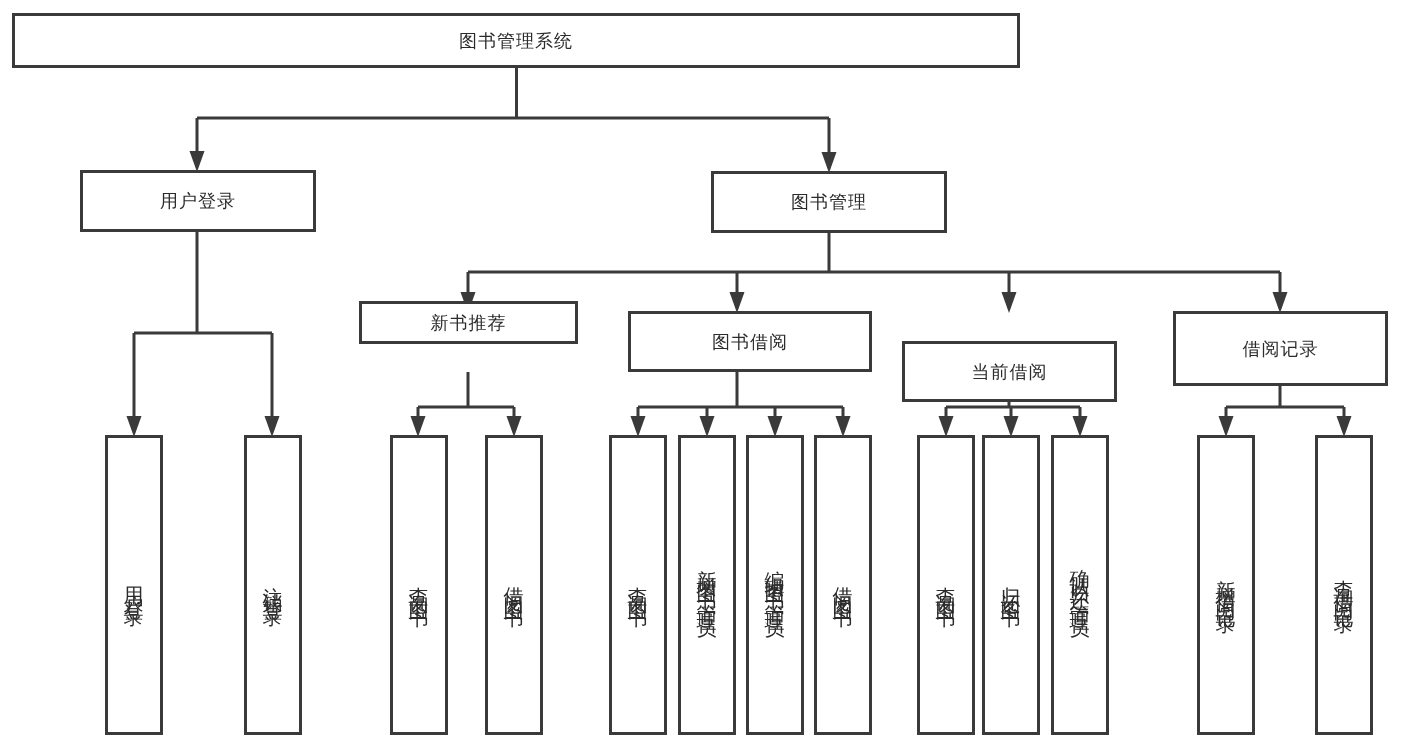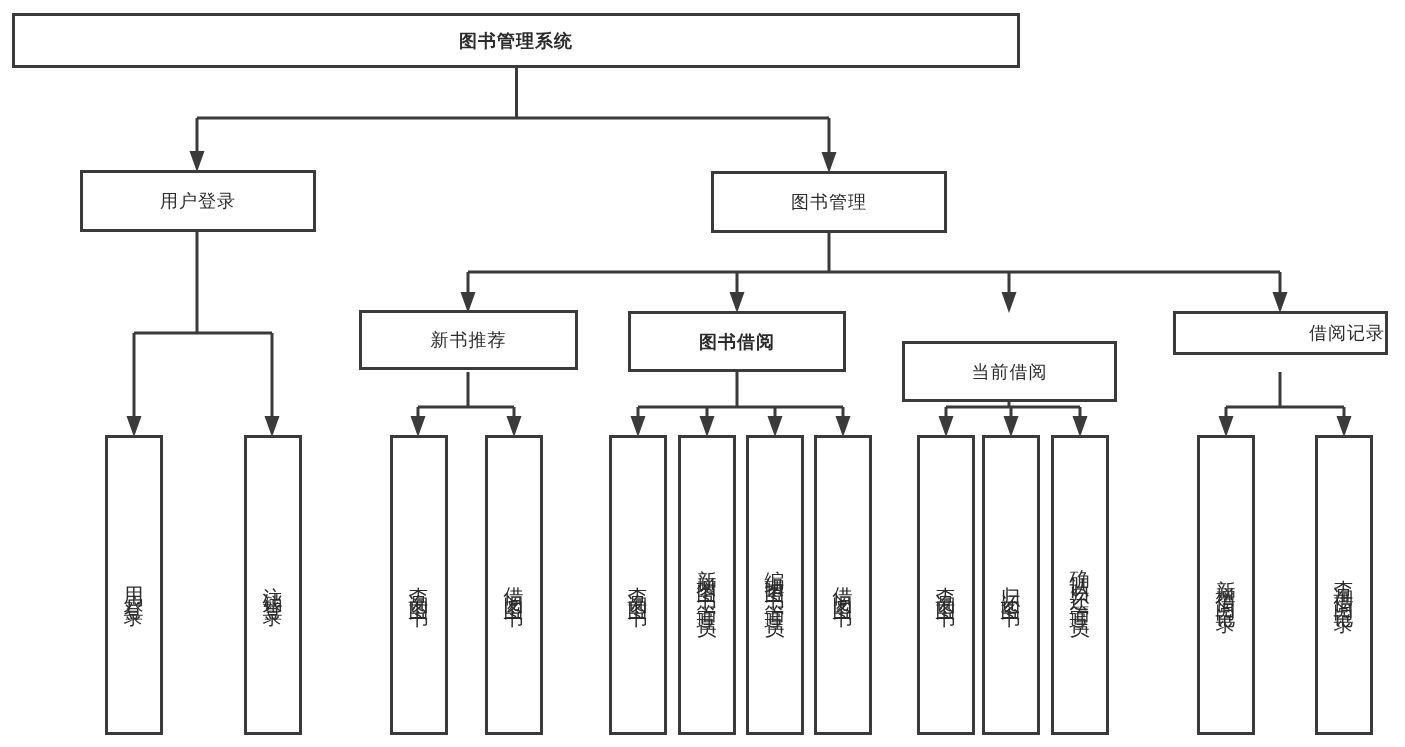--- a/index.html
+++ b/index.html
@@ -110,41 +110,41 @@
       <polygon points="775,437 767.5,416 782.5,416"></polygon>
       <polygon points="843,437 835.5,416 850.5,416"></polygon>
       <polygon points="946,437 938.5,416 953.5,416"></polygon>
       <polygon points="1011,437 1003.5,416 1018.5,416"></polygon>
       <polygon points="1080,437 1072.5,416 1087.5,416"></polygon>
       <polygon points="1226,437 1218.5,416 1233.5,416"></polygon>
       <polygon points="1344,437 1336.5,416 1351.5,416"></polygon>
     </g>
   </svg>
 
-  <div class="box root-box" style="left:12px; top:13px; width:1008px; height:55px;font-weight:bold;">
+  <div class="box root-box" style="left:12px; top:13px; width:1008px; height:55px;">
     <span>图书管理系统</span>
   </div>
 
   <div class="box" style="left:80px; top:170px; width:236px; height:62px;">
     <span>用户登录</span>
   </div>
   <div class="box" style="left:711px; top:171px; width:236px; height:62px;">
     <span>图书管理</span>
   </div>
 
-  <div class="box" style="left:359px; top:310px; width:219px; height:60px;">
+  <div class="box" style="left:359px; top:301px; width:219px; height:43px;">
     <span>新书推荐</span>
   </div>
-  <div class="box" style="left:628px; top:311px; width:218px; height:61px;font-weight:bold;">
+  <div class="box" style="left:628px; top:311px; width:244px; height:61px;">
     <span>图书借阅</span>
   </div>
   <div class="box" style="left:902px; top:311px; width:215px; height:61px;margin-top:30px;">
     <span>当前借阅</span>
   </div>
-  <div class="box" style="left:1173px; top:311px; width:215px; height:44px;justify-content:flex-end;">
+  <div class="box" style="left:1173px; top:311px; width:215px; height:75px;">
     <span>借阅记录</span>
   </div>
 
   <div class="vbox" style="left:105px;">
     <span class="vtext">用户登录</span>
   </div>
   <div class="vbox" style="left:244px;">
     <span class="vtext">注销登录</span>
   </div>
 

